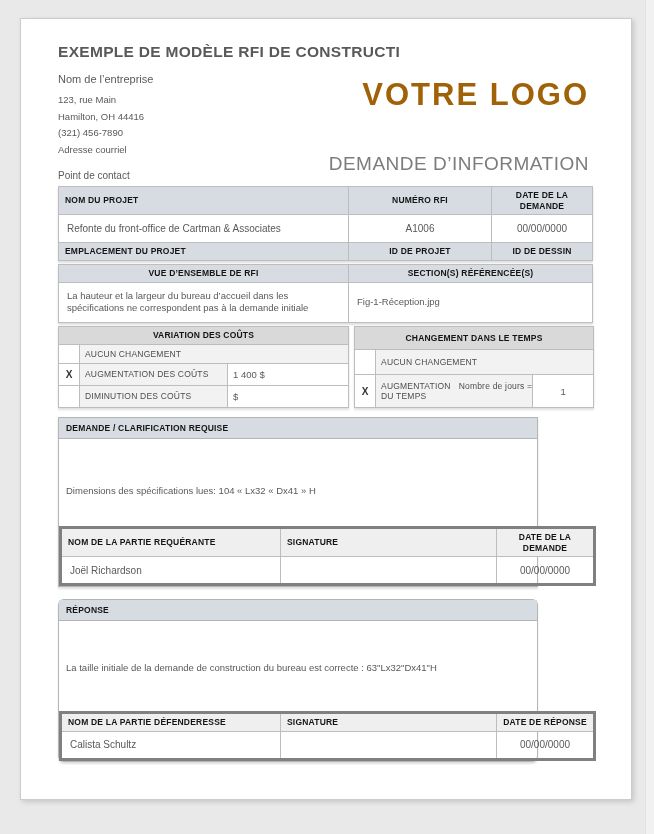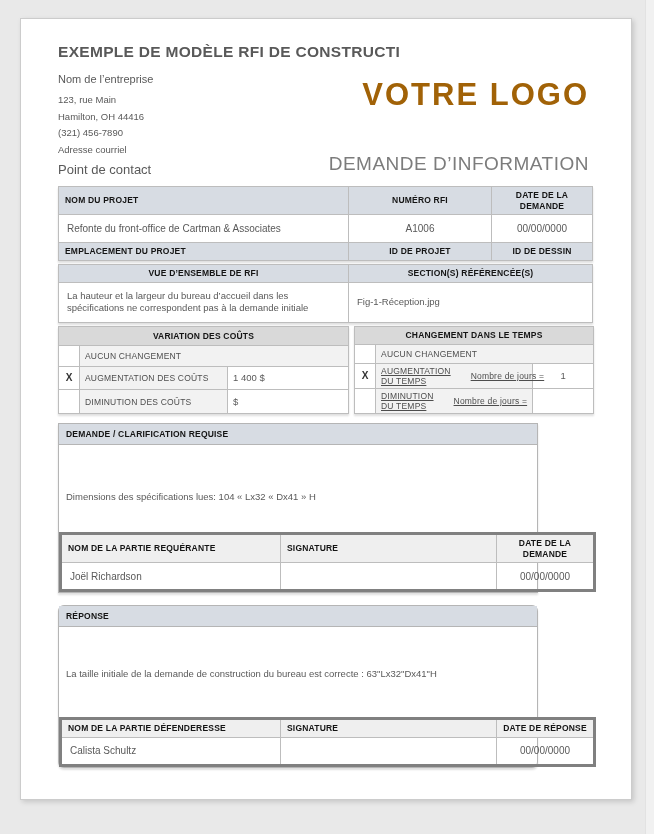--- a/index.html
+++ b/index.html
@@ -20,21 +20,21 @@
     box-shadow:2px 2px 5px rgba(0,0,0,0.15);
   }
   
   .doc-title {
     position:absolute; left:37px; top:24px;
     font-size:15.5px; font-weight:bold; color:#595959; letter-spacing:.3px;
   }
   .company { position:absolute; left:37px; top:54px; color:#595959; }
   .company .c-name { font-size:11px; margin-bottom:7px; }
   .company .c-line { font-size:9.5px; line-height:16.5px; }
-  .company .c-contact { font-size:13px; margin-top:4px; }
+  .company .c-contact { font-size:10px; margin-top:12px; }
   .logo-text {
     position:absolute; right:42px; top:58px;
     font-size:31px; font-weight:bold; color:#a16207; letter-spacing:2px;
   }
   .doc-type {
     position:absolute; right:42px; top:134px;
     font-size:19px; color:#7c7c7c; letter-spacing:.5px;margin-left:43px;
   }
   
   .content { position:absolute; left:37px; top:167px; width:480px; }
@@ -54,21 +54,21 @@
   #t-vue td { height:40px; font-size:9.5px; line-height:12.5px; }
   
   .two-col { display:flex; gap:5px; margin-top:3px;border-radius:17px; }
   .chg-table th { background:#d9d9d9; height:18px; }
   .chg-table td { padding:2px 5px; }
   .chk-cell { background:#fff; text-align:center; font-weight:bold; color:#333; font-size:10px; }
   .lbl-cell { background:#f2f2f2; font-size:8.5px; color:#4d4d4d; letter-spacing:.2px; }
   .val-cell { background:#fff; font-size:9.5px; }
   .r-no td { height:19px; }
   .r-val td { height:22px; }
-  .lbl-flex { display:flex; justify-content:space-between; align-items:center; gap:20px;text-decoration:underline; }
+  .lbl-flex { display:flex; justify-content:space-between; align-items:flex-start; gap:8px; }
   .lbl-flex .suffix { text-align:right; white-space:nowrap; }
   
   .section { border:1px solid #b5b5b5; background:#fff; }
   .sec-demande { margin-top:9px; }
   .sec-reponse { margin-top:12px;border-radius:6px; }
   .sec-header {
     background:#d7dce3; font-size:8.5px; font-weight:bold; color:#141414;
     padding:5px 7px; border-bottom:1px solid #b5b5b5; letter-spacing:.2px;
   }
   .sec-body { font-size:9.5px; color:#595959; padding:0 20px 0 7px; }
@@ -190,30 +190,20 @@
         <tr class="r-val">
           <td class="chk-cell">X</td>
           <td class="lbl-cell">
             <div class="lbl-flex">
               <span>AUGMENTATION DU TEMPS</span>
               <span class="suffix">Nombre de jours =</span>
             </div>
           </td>
           <td class="val-cell c">1</td>
         </tr>
-        <tr class="r-val">
-          <td class="chk-cell"></td>
-          <td class="lbl-cell">
-            <div class="lbl-flex">
-              <span>DIMINUTION DU TEMPS</span>
-              <span class="suffix">Nombre de jours =</span>
-            </div>
-          </td>
-          <td class="val-cell c"></td>
-        </tr>
       </tbody>
         </table>
     </div>
 
     <div class="section sec-demande shadow">
       <div class="sec-header">DEMANDE / CLARIFICATION REQUISE</div>
       <div class="sec-body body-demande">
         <div class="line2">Dimensions des spécifications lues: 104 « Lx32 « Dx41 » H</div>
       </div>
       <table class="sig-table">

